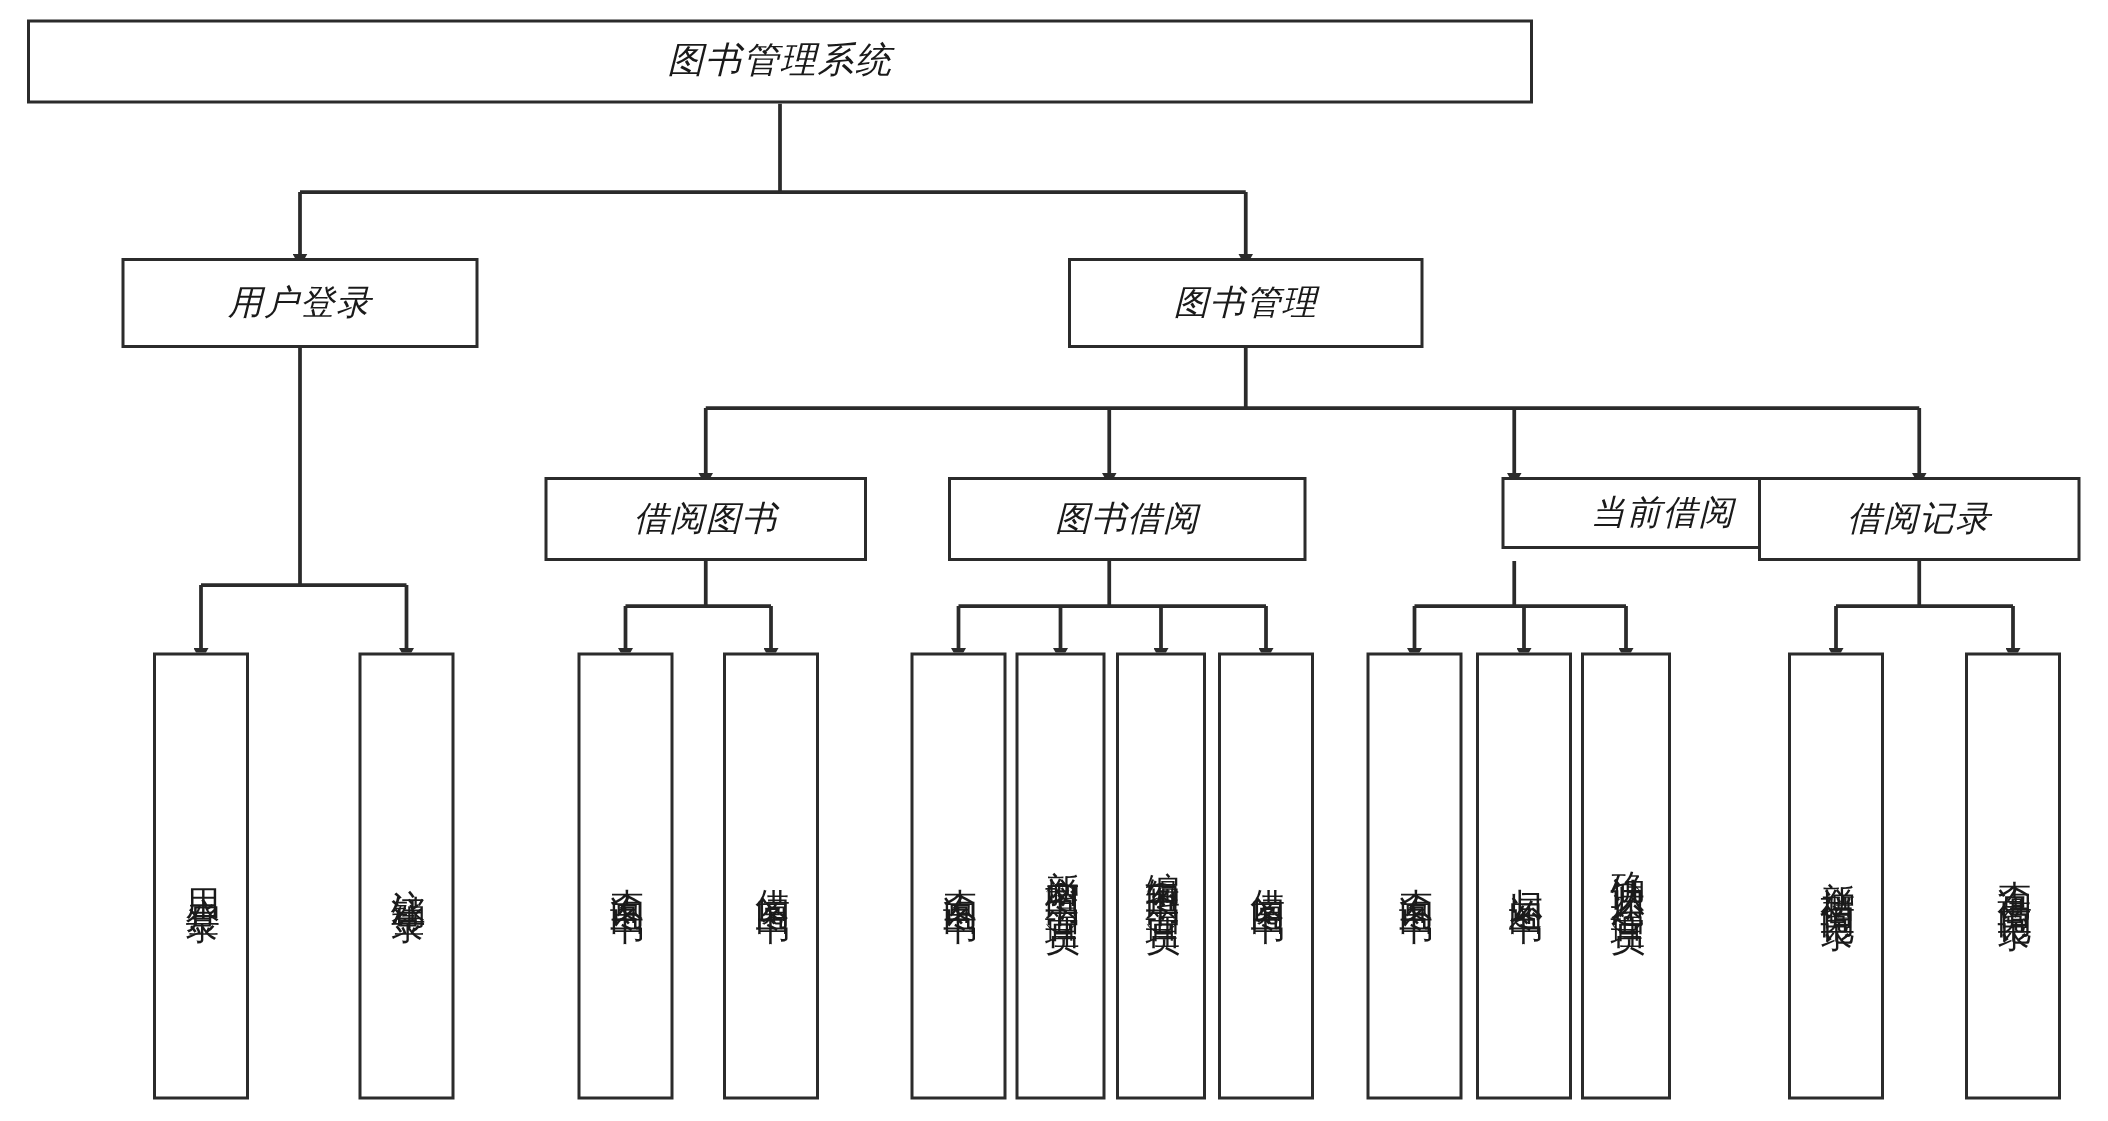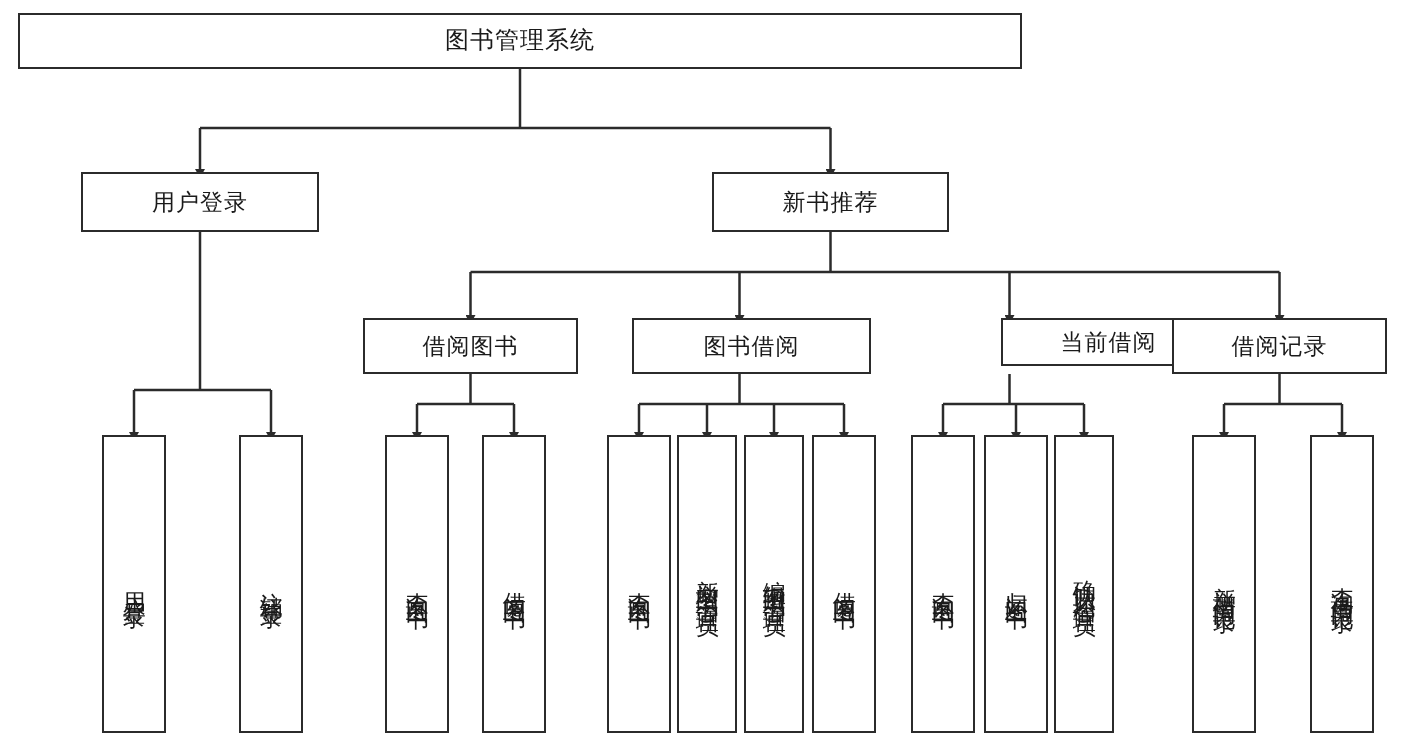--- a/index.html
+++ b/index.html
@@ -32,20 +32,21 @@
     display: flex;
     align-items: center;
     justify-content: center;
     color: #1a1a1a;
     z-index: 2;
   }
   .node.horiz {
     font-size: 23px;
     letter-spacing: 1px;
     line-height: 1.15;
+    font-style: italic;
   }
   .node.vert {
     writing-mode: vertical-rl;
     text-orientation: upright;
     font-size: 23px;
     letter-spacing: 5px;
     line-height: 1.1;
     padding-top: 6px;
     padding-bottom: 6px;
     align-items: center;
@@ -118,21 +119,21 @@
   </svg>
 
   <div id="node-layer">
       <div class="node horiz root" style="left: 18px; top: 13px; width: 1004px; height: 56px;">
         <span class="lbl">图书管理系统</span>
       </div>
       <div class="node horiz" style="left: 81px; top: 172px; width: 238px; height: 60px;">
         <span class="lbl">用户登录</span>
       </div>
       <div class="node horiz" style="left: 712px; top: 172px; width: 237px; height: 60px;">
-        <span class="lbl">新书推荐</span>
+        <span class="lbl">图书管理</span>
       </div>
       <div class="node horiz" style="left: 363px; top: 318px; width: 215px; height: 56px;">
         <span class="lbl">借阅图书</span>
       </div>
       <div class="node horiz" style="left: 632px; top: 318px; width: 239px; height: 56px;">
         <span class="lbl">图书借阅</span>
       </div>
       <div class="node horiz" style="left: 953px; top: 318px; width: 215px; height: 48px; margin-left: 48px;">
         <span class="lbl">当前借阅</span>
       </div>

